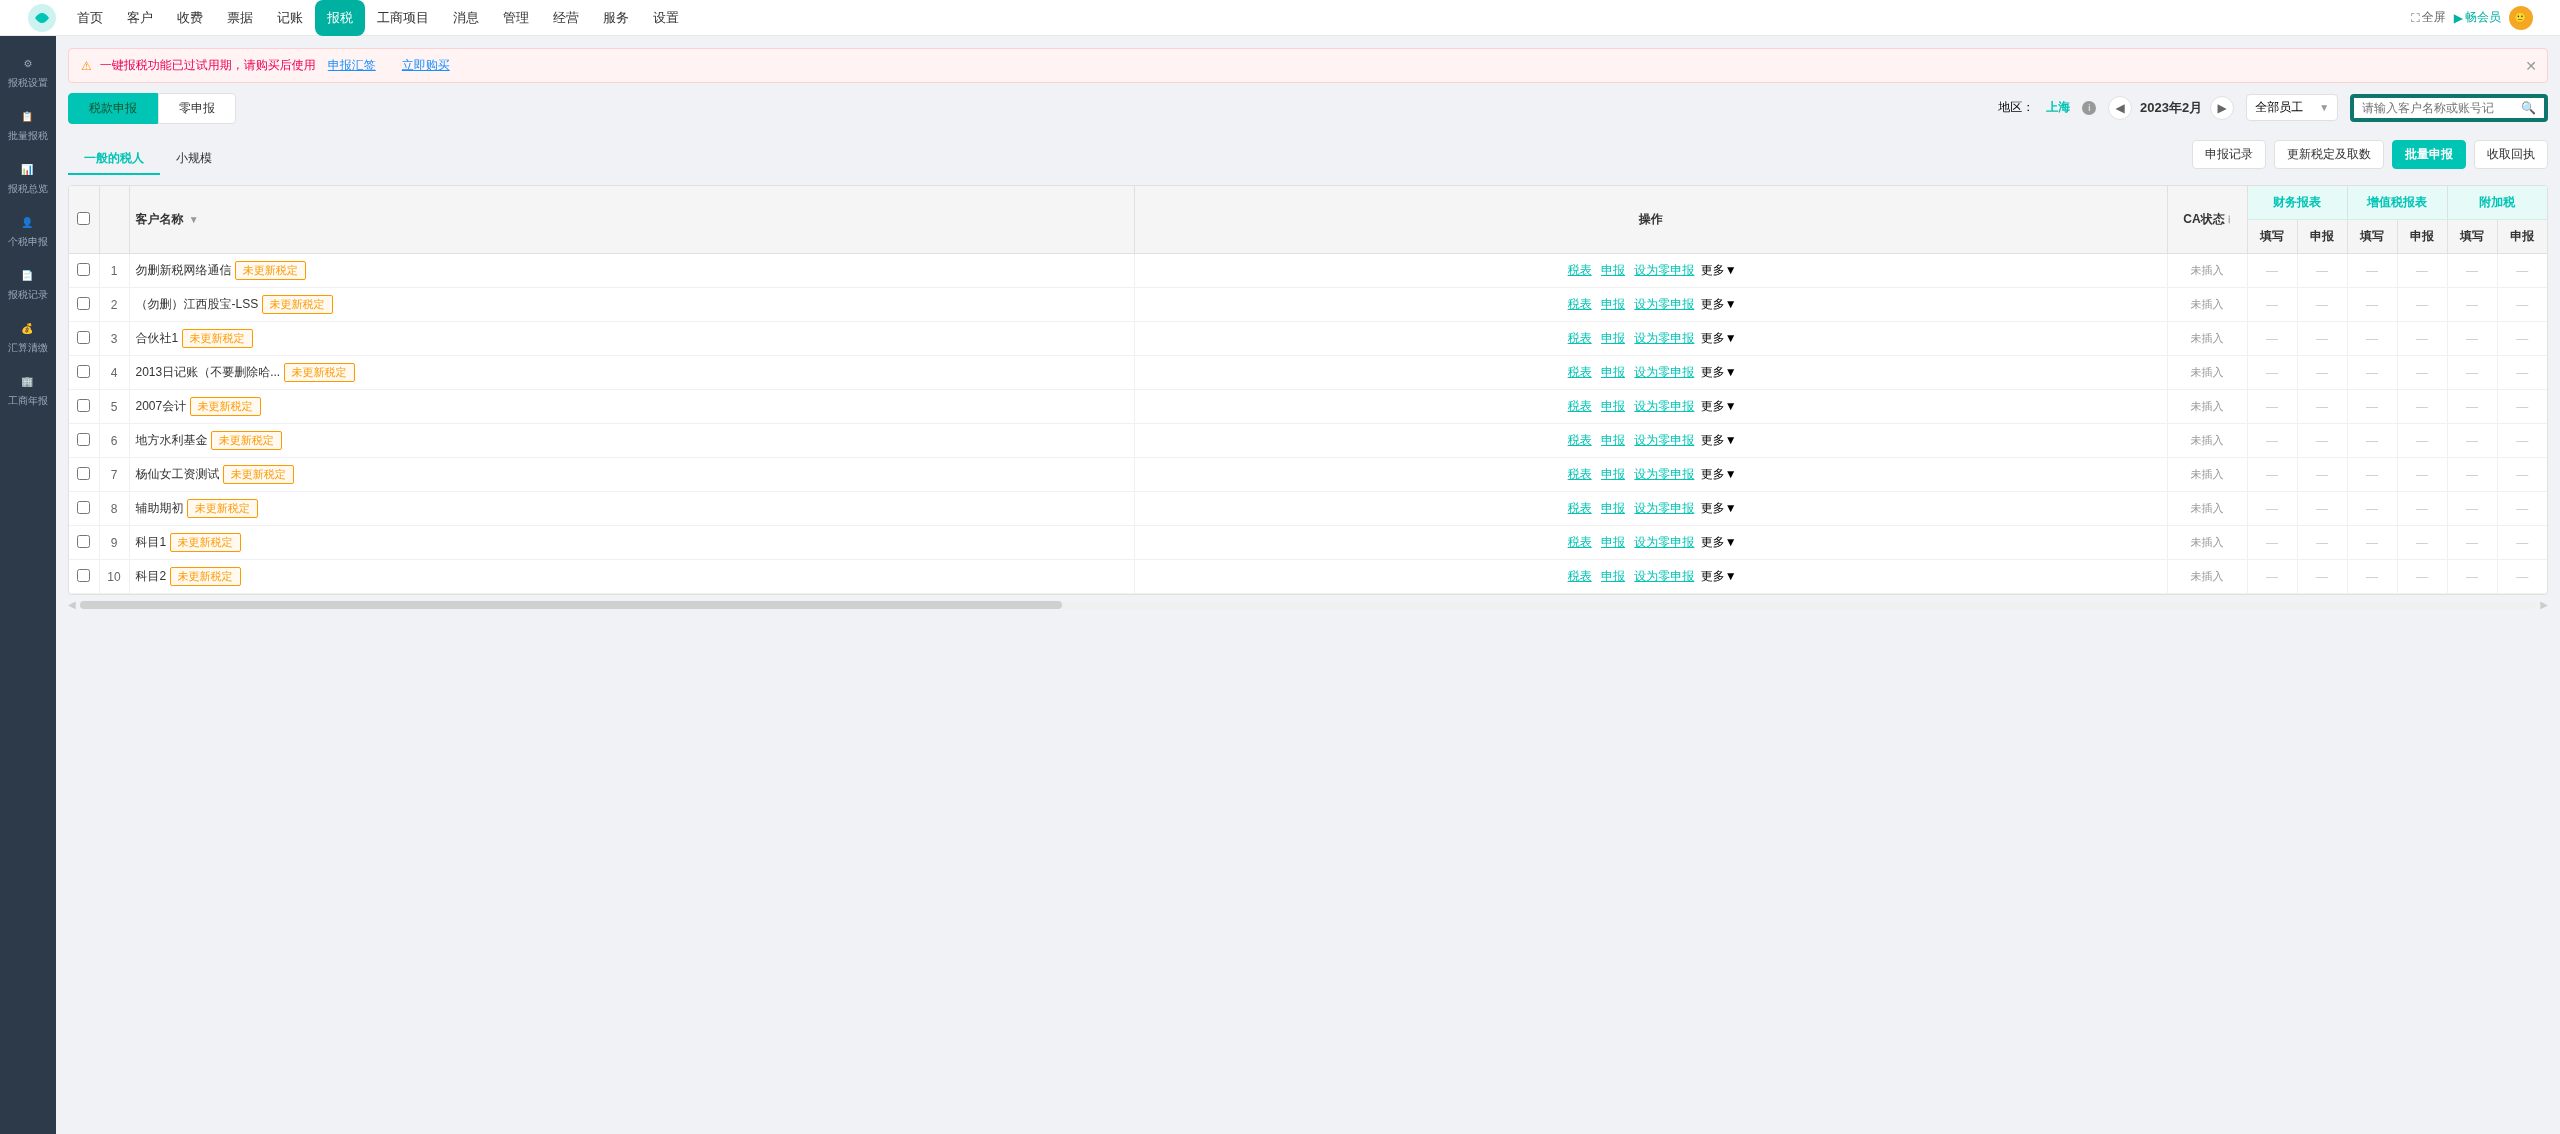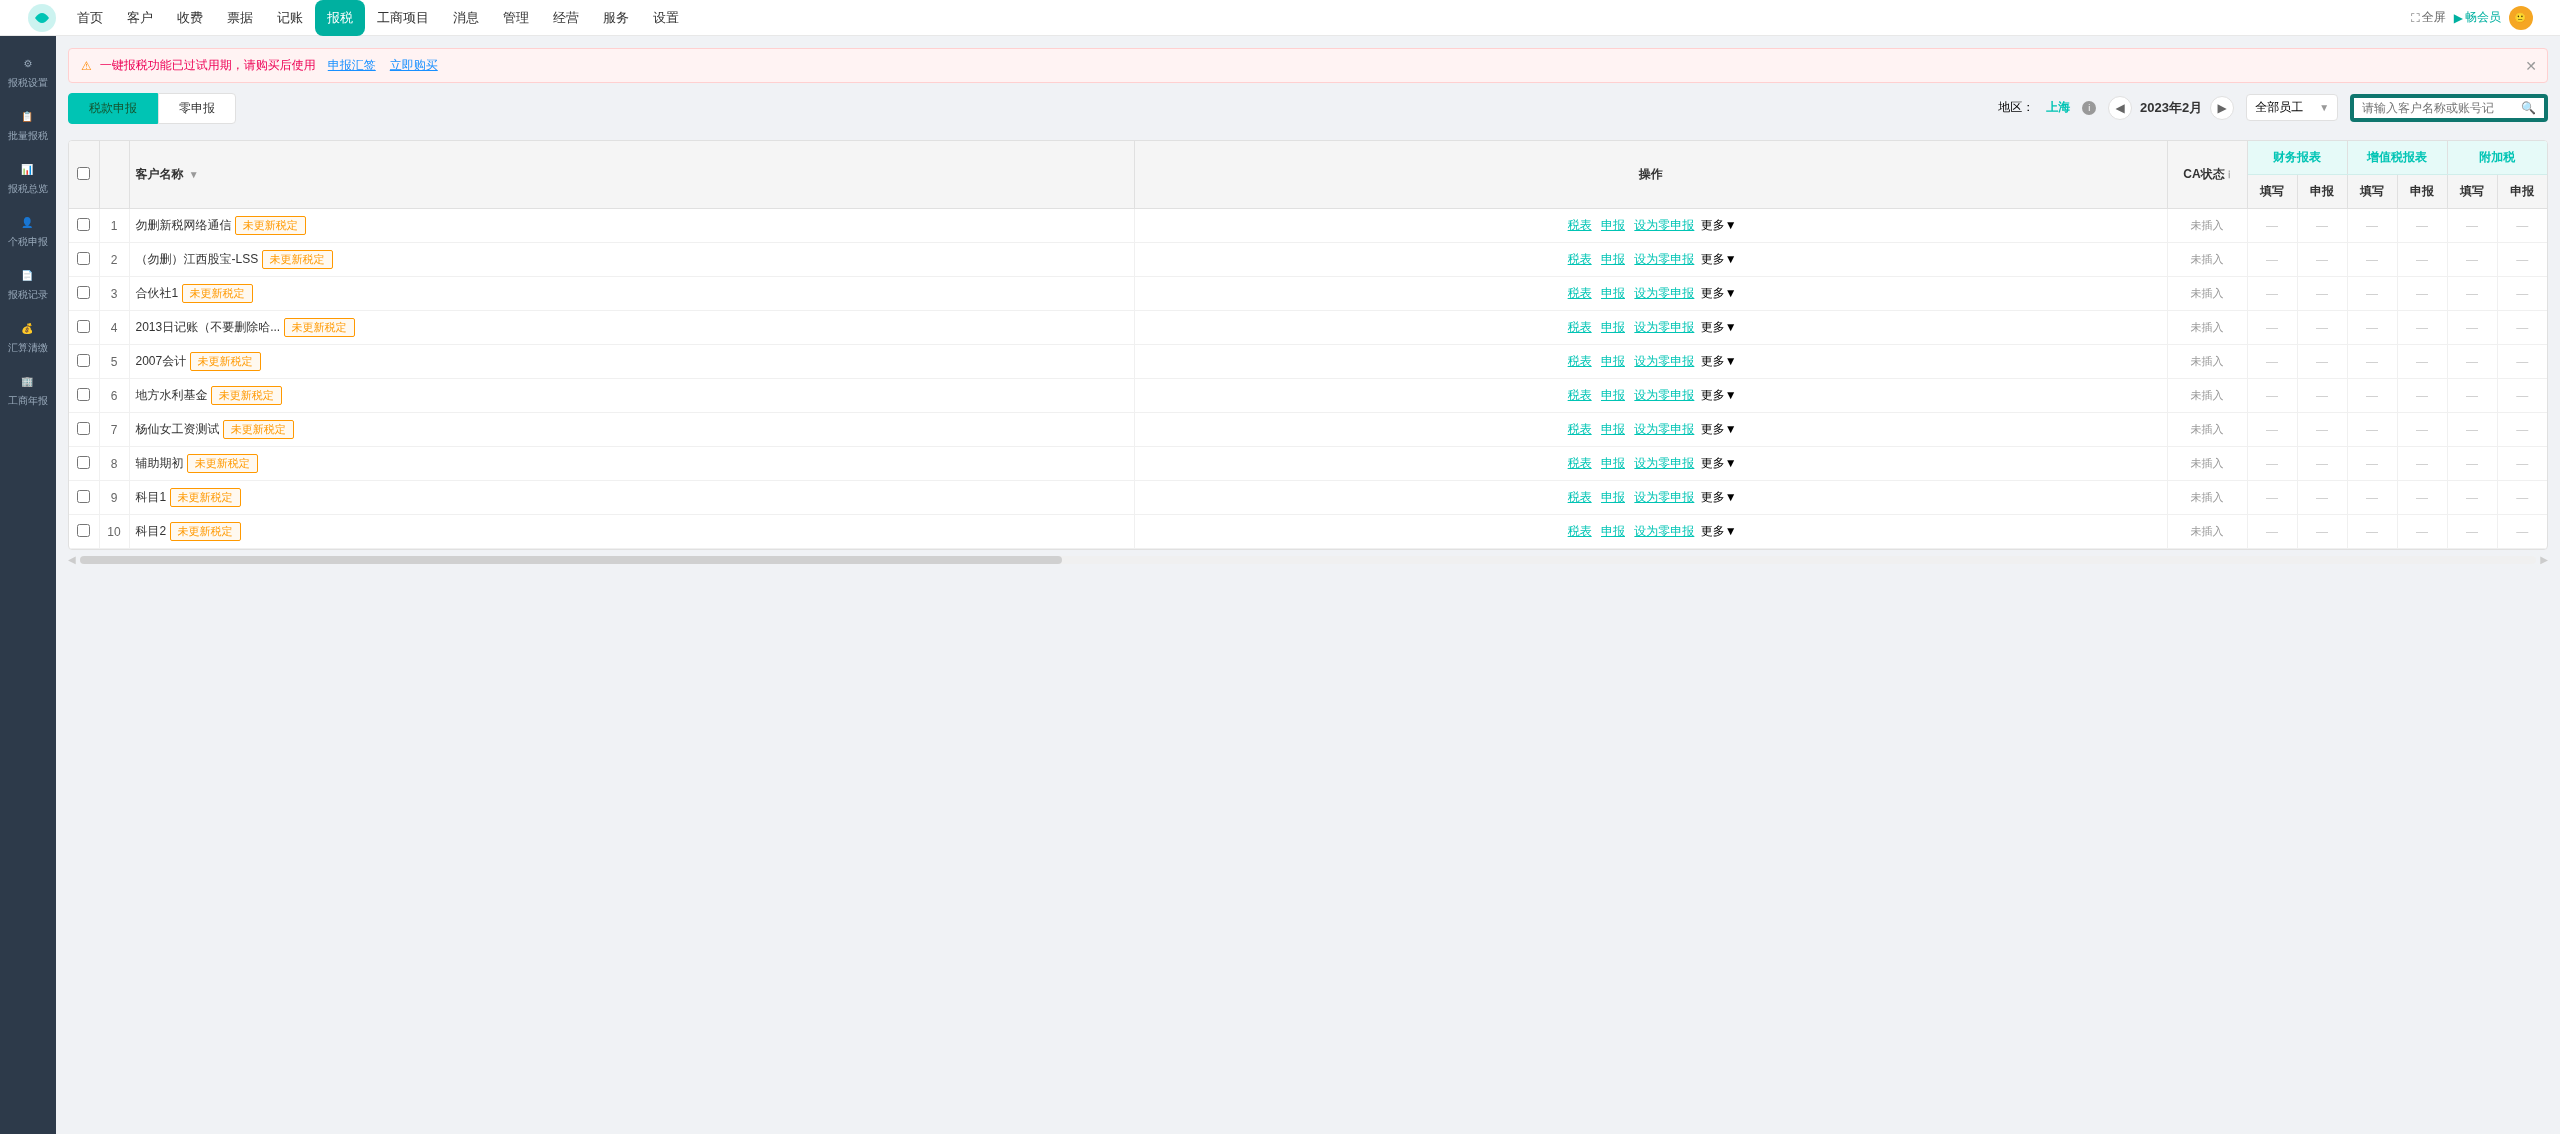--- a/index.html
+++ b/index.html
@@ -25,21 +25,21 @@
     .sidebar-item { display: flex; flex-direction: column; align-items: center; padding: 8px 4px; cursor: pointer; color: #9ab; width: 100%; text-align: center; font-size: 10px; gap: 3px; }
     .sidebar-item .icon { width: 22px; height: 22px; display: flex; align-items: center; justify-content: center; }
     .sidebar-item .label { font-size: 10px; line-height: 1.2; white-space: nowrap; }
 
     
     .content { flex: 1; padding: 12px; overflow: auto; background: #f0f2f5; }
 
     
     .banner { background: #fff3f3; border: 1px solid #ffd0d0; border-radius: 4px; padding: 8px 12px; display: flex; align-items: center; gap: 8px; margin-bottom: 10px; font-size: 12px; color: #e05; position: relative; }
     .banner-icon { color: #ff8800; }
-    .banner-links { display: flex; gap: 14px; margin-left: 4px; }
+    .banner-links { display: flex; gap: 26px; margin-left: 4px; }
     .banner-link { color: #1890ff; cursor: pointer; text-decoration: underline; }
     .banner-close { position: absolute; right: 10px; top: 50%; transform: translateY(-50%); cursor: pointer; color: #999; font-size: 14px; }
 
     
     .tabs-bar { display: flex; align-items: center; gap: 0; margin-bottom: 8px; }
     .tab-btn { padding: 6px 20px; border: 1px solid #e0e0e0; background: #fff; cursor: pointer; font-size: 12px; color: #333; }
     .tab-btn:first-child { border-radius: 4px 0 0 4px; }
     .tab-btn:last-child { border-radius: 0 4px 4px 0; }
     .tab-btn.active { background: #00c4b4; color: #14532d; border-color: #00c4b4; }
 
@@ -202,20 +202,32 @@
           <span>全部员工</span>
           <span class="dropdown-arrow">▼</span>
         </div>
         <div class="search-box">
           <input class="search-input" type="text" placeholder="请输入客户名称或账号记" style="">
           <span class="search-icon">🔍</span>
         </div>
       </div>
     </div>
 
+    <div style="display:flex; align-items:center; justify-content:space-between; margin-bottom:6px;">
+      <div class="taxpayer-tabs">
+        <div class="taxpayer-tab active">一般的税人</div>
+        <div class="taxpayer-tab">小规模</div>
+      </div>
+      <div class="action-row">
+        <button class="action-btn">申报记录</button>
+        <button class="action-btn">更新税定及取数</button>
+        <button class="action-btn primary">批量申报</button>
+        <button class="action-btn">收取回执</button>
+      </div>
+    </div>
 
     <div class="table-container">
       <table>
         <thead>
           <tr>
             <th rowspan="2" class="cb-cell">
               <input type="checkbox" style="">
             </th>
             <th rowspan="2" style="width:30px;"></th>
             <th rowspan="2" style="min-width:160px; text-align:left;">

